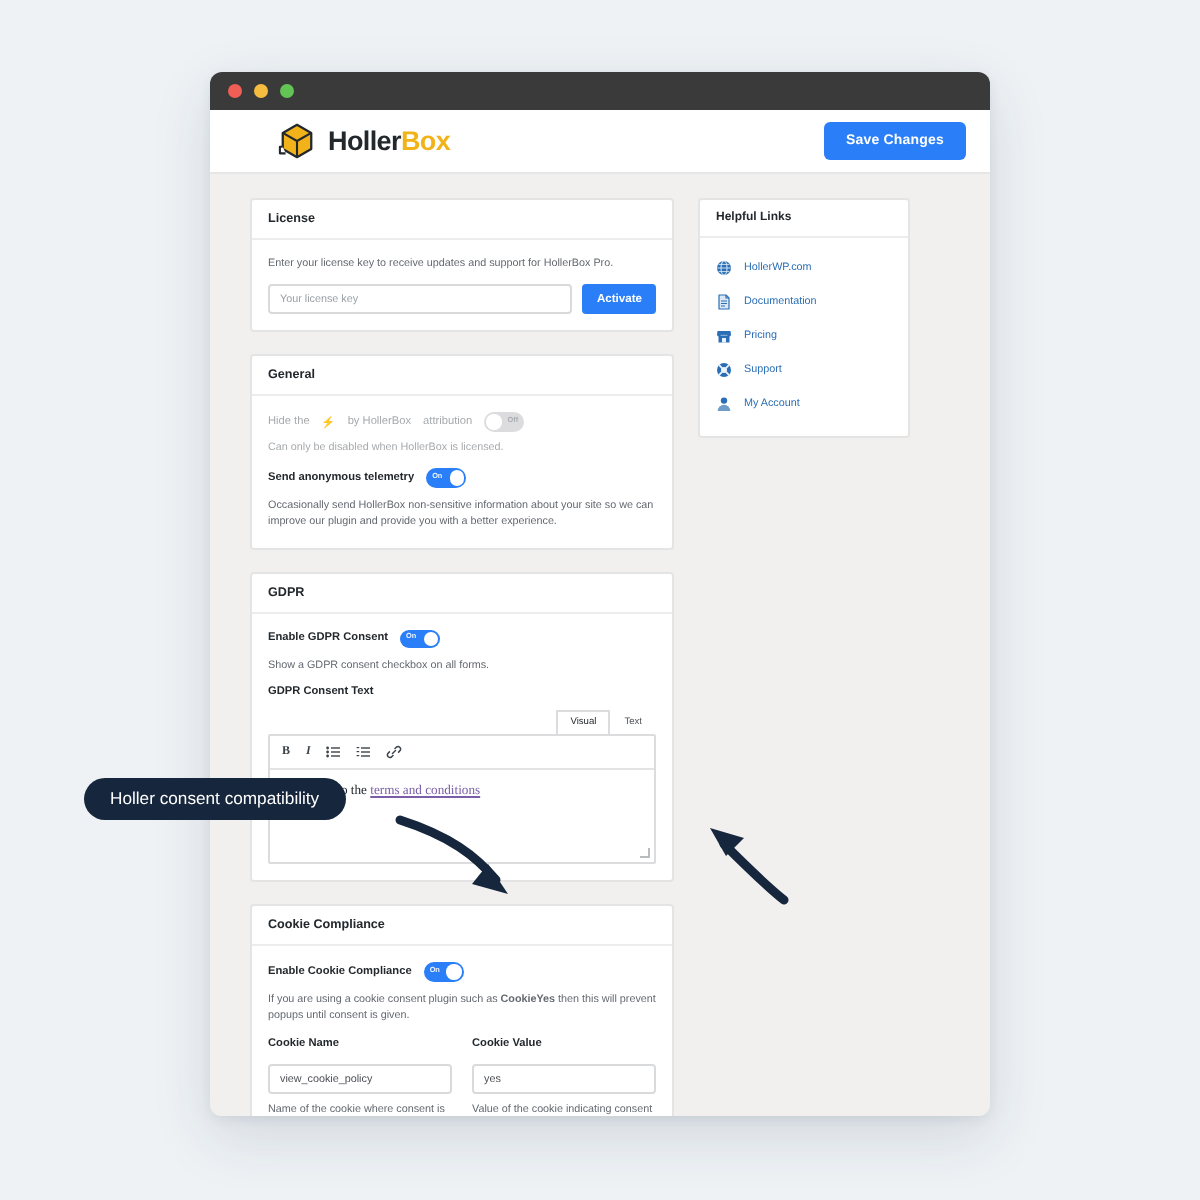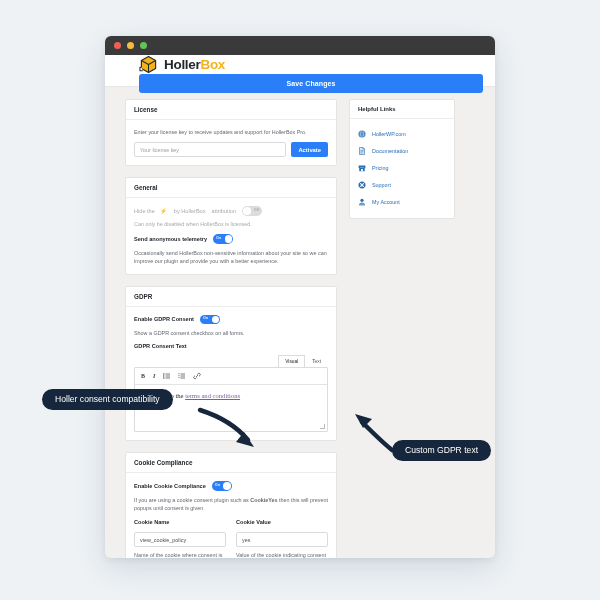--- a/index.html
+++ b/index.html
@@ -30,24 +30,23 @@
   .dot { width: 7px; height: 7px; border-radius: 50%; }
   .dot.r { background: #ef5f56; }
   .dot.y { background: #f5bc40; }
   .dot.g { background: #61c454; }
 
   
   .appbar {
     height: 32px;
     background: #ffffff;
     border-bottom: 1px solid #e6e6e6;
-    display: flex; 
+    display: flex; align-items: center;
     padding: 0 12px 0 34px;
     justify-content: space-between;
-    flex-direction: column;
   }
   .brand { display: flex; align-items: center; gap: 6px; }
   .logo-mark { width: 19px; height: 19px; display: block; }
   .brand-text {
     font-size: 13.5px; font-weight: bold; letter-spacing: -.3px;
     line-height: 1;
   }
   .brand-text .holler { color: #23282d; }
   .brand-text .box { color: #f2b31a; }
   .save-btn {
@@ -411,15 +410,14 @@
   <svg class="arrow-svg" style="left:0;top:0;width:600px;height:600px">
 
     <path d="M200 410 C 225 418, 238 428, 248 440" stroke="#16263c" stroke-width="4.5" fill="none" stroke-linecap="round"></path>
     <polygon points="254,447 236,442 244,432" fill="#16263c"></polygon>
 
     <path d="M392 450 C 382 442, 372 432, 362 422" stroke="#16263c" stroke-width="4.5" fill="none" stroke-linecap="round"></path>
     <polygon points="355,414 372,419 363,428" fill="#16263c"></polygon>
   </svg>
 
   <div class="callout" id="callout-cookie">Holler consent compatibility</div>
-  <div class="callout" id="callout-gdpr">Custom GDPR text</div>
 
 </div>
 
 </body></html>

